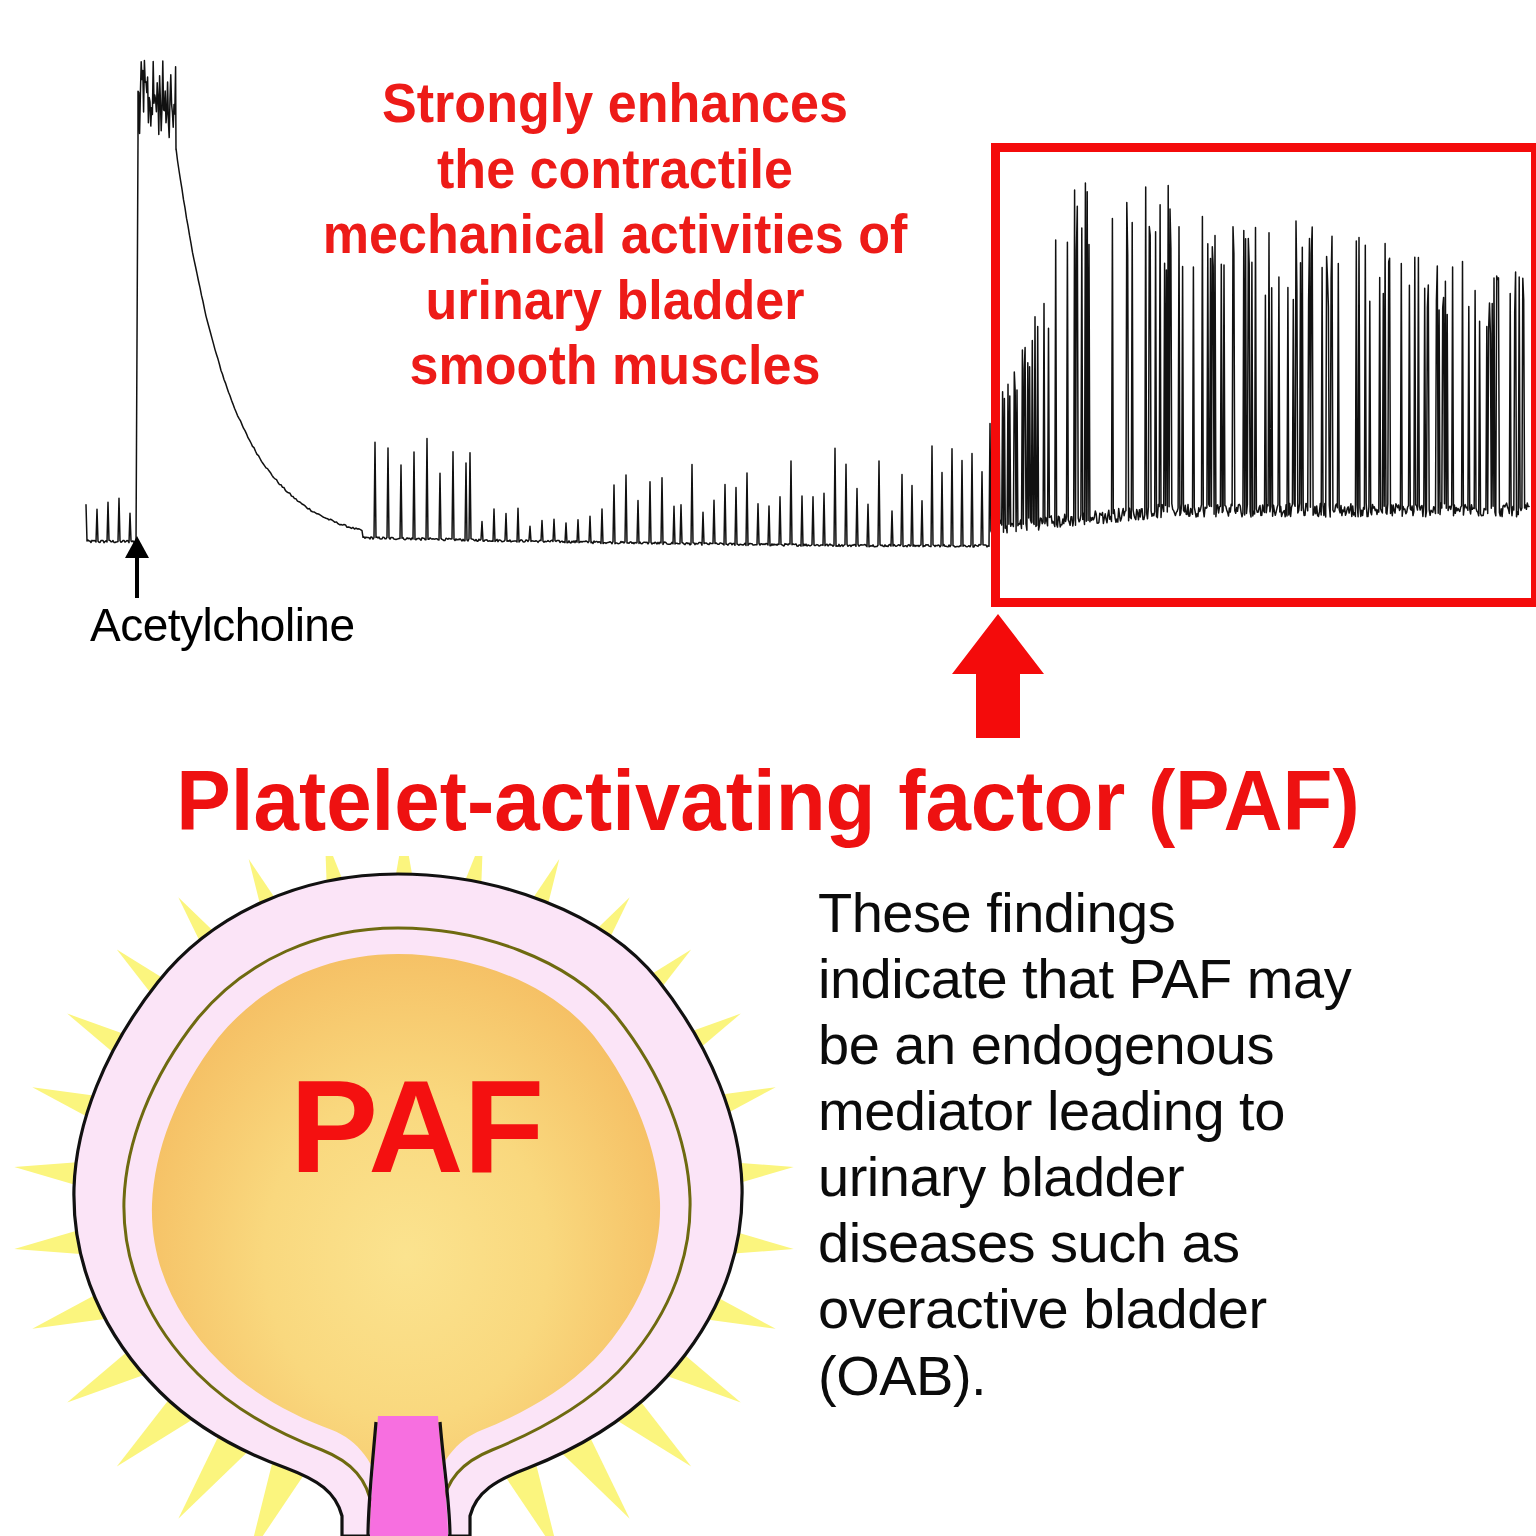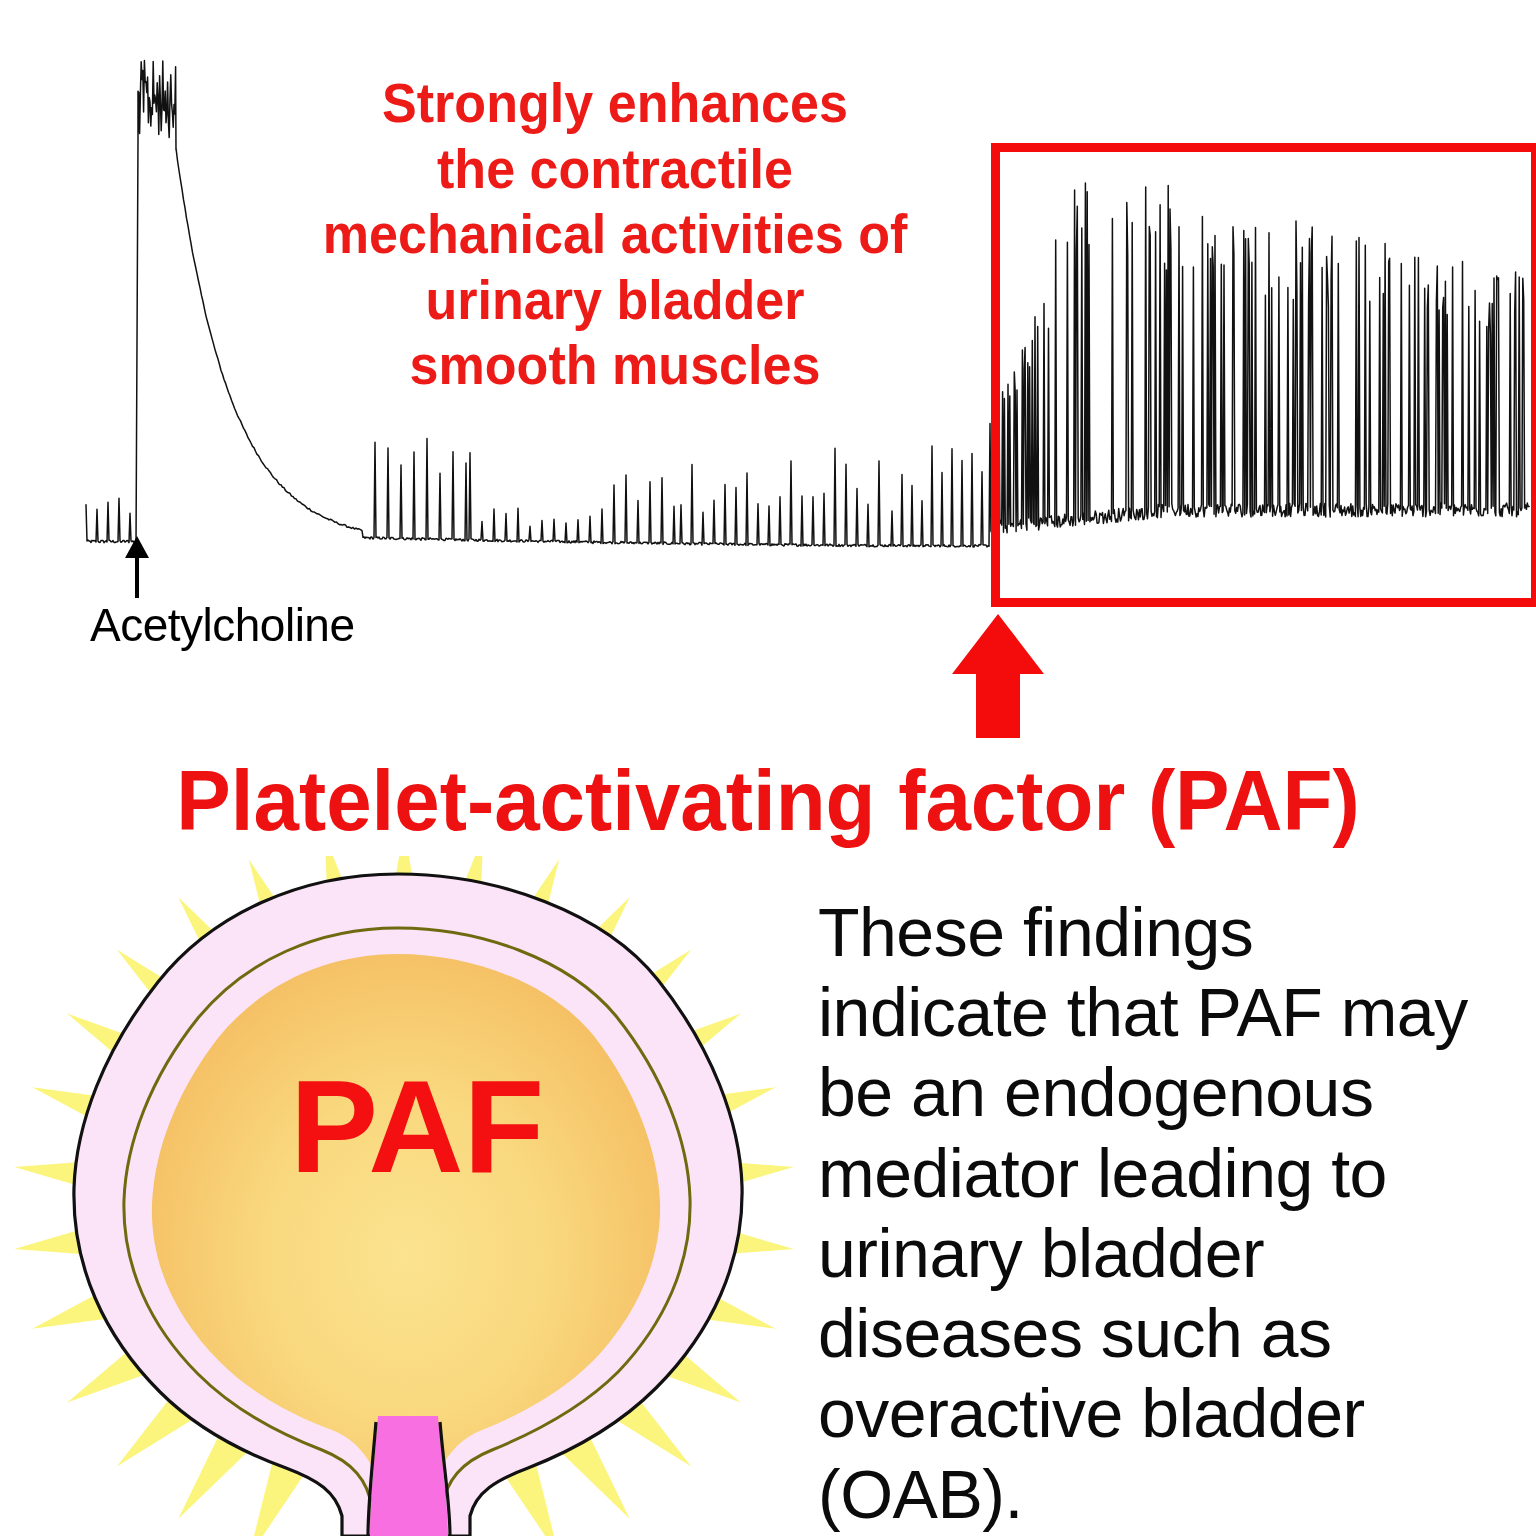--- a/index.html
+++ b/index.html
@@ -65,25 +65,24 @@
     white-space:nowrap;
   }
 
   
   .bladder{position:absolute;left:0px;top:856px;width:820px;height:680px;}
 
   
   .para{
     position:absolute;left:818px;top:880px;width:700px;
     color:#0b0b0b;
-    font-size:68px;
+    font-size:56px;
     line-height:1.18;
     white-space:pre-line;
     letter-spacing:-0.5px;
-    margin-top:12px;
   }
 </style>
 </head>
 <body>
 
 <div id="stage">
 
   <div class="trace-panel">
     <svg class="trace-svg" width="1536" height="620" viewBox="0 0 1536 620">
       <g id="trace-group" fill="none" stroke="#111111" stroke-width="1.6" stroke-linejoin="round" stroke-linecap="round">

